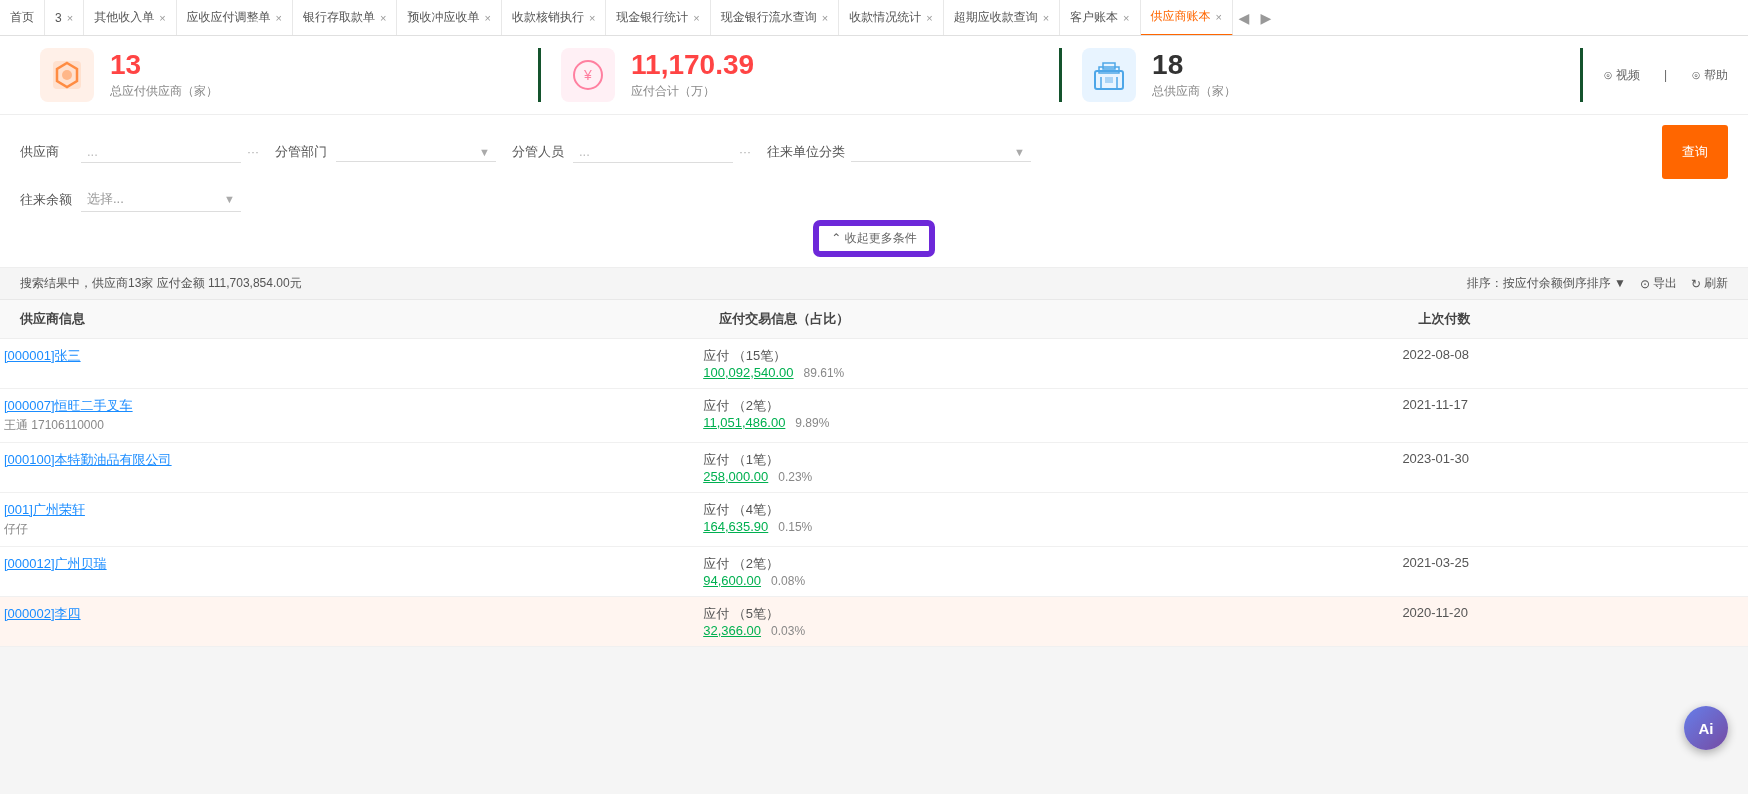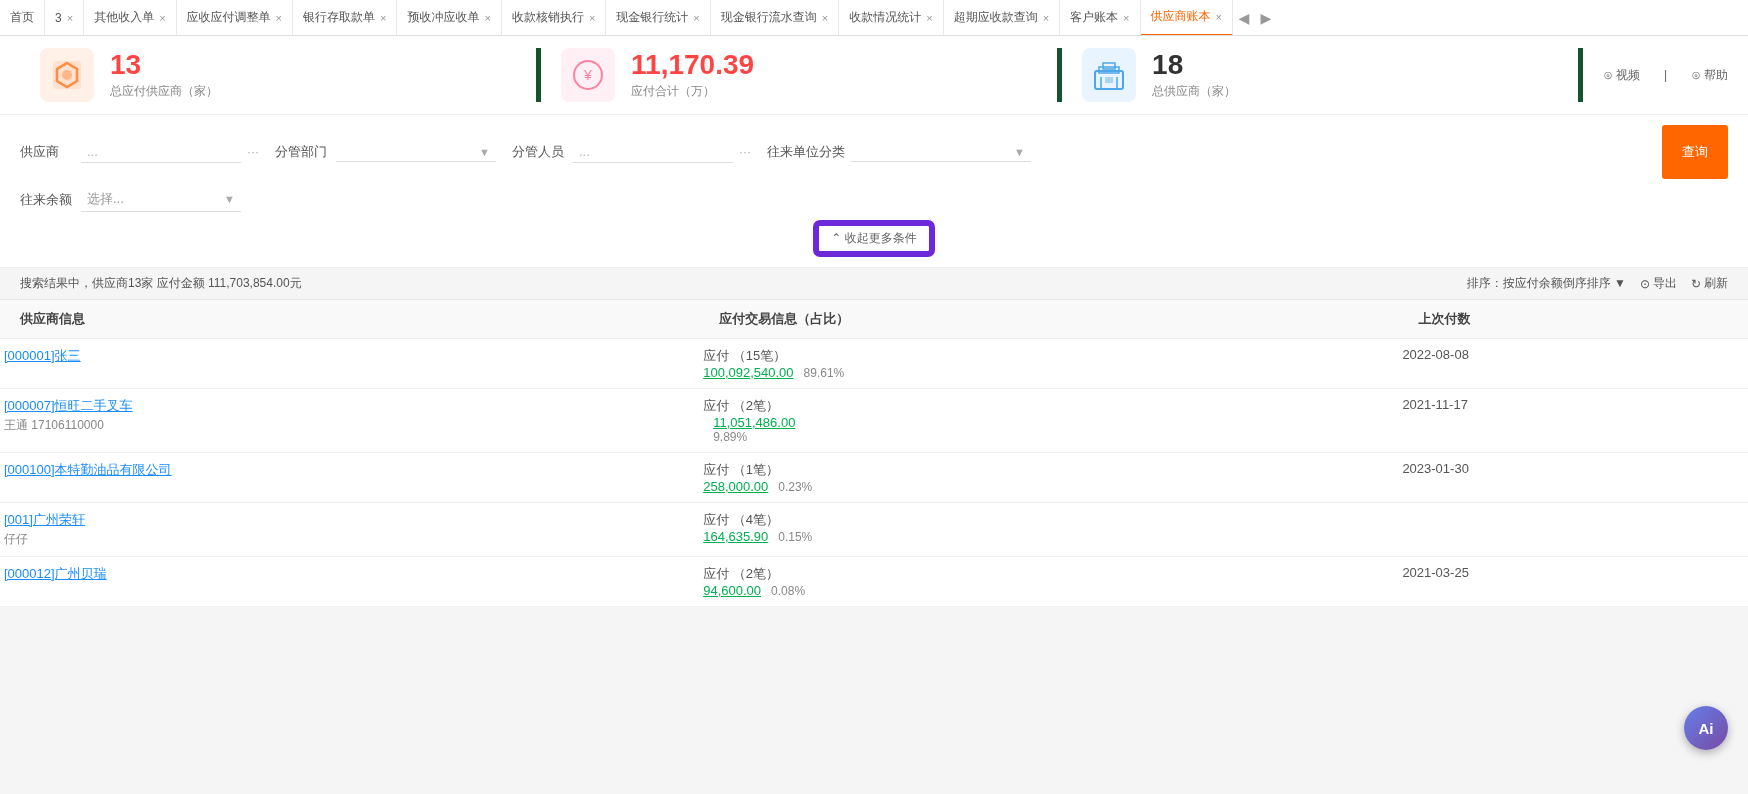--- a/index.html
+++ b/index.html
@@ -53,21 +53,21 @@
       background: #fff;
       padding: 12px 20px;
       border-bottom: 1px solid #eee;
       align-items: center;
     }
     .summary-card {
       display: flex;
       align-items: center;
       flex: 1;
       padding: 0 20px;
-      border-right: 5px solid #14532d;
+      border-right: 3px solid #14532d;
     }
     .summary-card:last-child { border-right: none; }
     .summary-icon {
       width: 54px;
       height: 54px;
       margin-right: 16px;
       border-radius: 8px;
       display: flex;
       align-items: center;
       justify-content: center;
@@ -449,21 +449,21 @@
               <span class="payable-amount">100,092,540.00</span>
               <span class="payable-pct">89.61%</span>
             </div>
           </td>
           <td class="last-pay-date">2022-08-08</td>
         </tr>
         <tr>
           <td><span class="supplier-link">[000007]恒旺二手叉车</span><div class="supplier-sub">王通  17106110000</div></td>
           <td>
             <div><span class="payable-count">应付 （2笔）</span></div>
-            <div style="display: flex; align-items: baseline; flex-direction: column;">
+            <div style="display: flex; align-items: baseline;">
               <span class="payable-amount">11,051,486.00</span>
               <span class="payable-pct">9.89%</span>
             </div>
           </td>
           <td class="last-pay-date">2021-11-17</td>
         </tr>
         <tr>
           <td><span class="supplier-link">[000100]本特勤油品有限公司</span></td>
           <td>
             <div><span class="payable-count">应付 （1笔）</span></div>
@@ -489,17 +489,28 @@
           <td><span class="supplier-link">[000012]广州贝瑞</span></td>
           <td>
             <div><span class="payable-count">应付 （2笔）</span></div>
             <div style="display: flex; align-items: baseline;">
               <span class="payable-amount">94,600.00</span>
               <span class="payable-pct">0.08%</span>
             </div>
           </td>
           <td class="last-pay-date">2021-03-25</td>
         </tr>
+        <tr class="highlighted">
+          <td><span class="supplier-link">[000002]李四</span></td>
+          <td>
+            <div><span class="payable-count">应付 （5笔）</span></div>
+            <div style="display: flex; align-items: baseline;">
+              <span class="payable-amount">32,366.00</span>
+              <span class="payable-pct">0.03%</span>
+            </div>
+          </td>
+          <td class="last-pay-date">2020-11-20</td>
+        </tr>
       </tbody>
   </table>
 </div>
 
 <div style="position:fixed; bottom:44px; right:20px; background:linear-gradient(135deg,#667eea,#764ba2); color:#fff; border-radius:50%; width:44px; height:44px; display:flex; align-items:center; justify-content:center; font-size:15px; font-weight:bold; cursor:pointer; box-shadow:0 3px 10px rgba(0,0,0,0.3);">Ai</div>
 
 </body></html>

